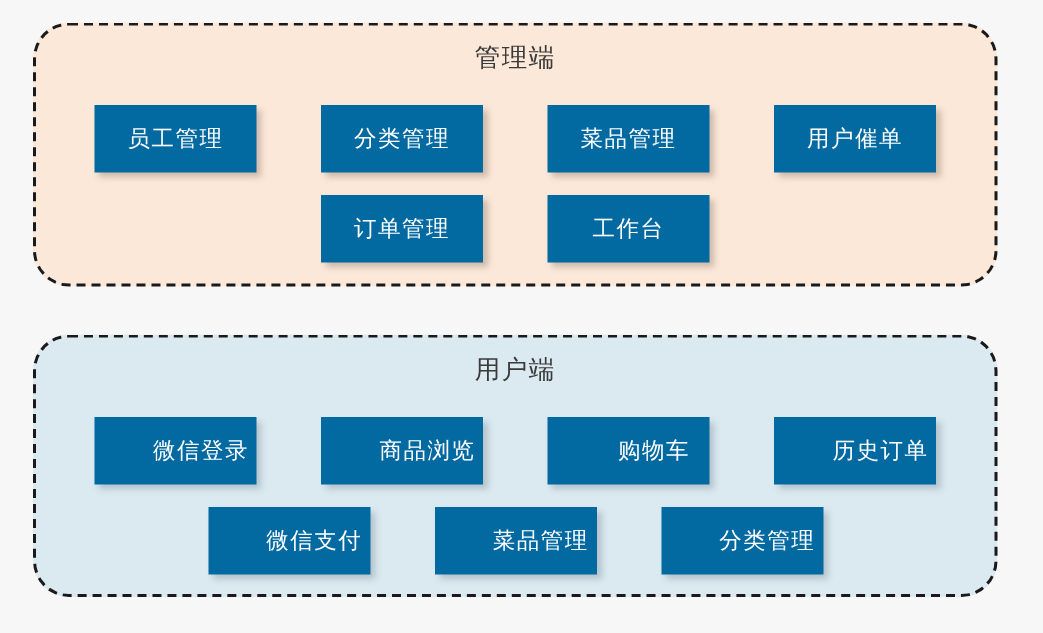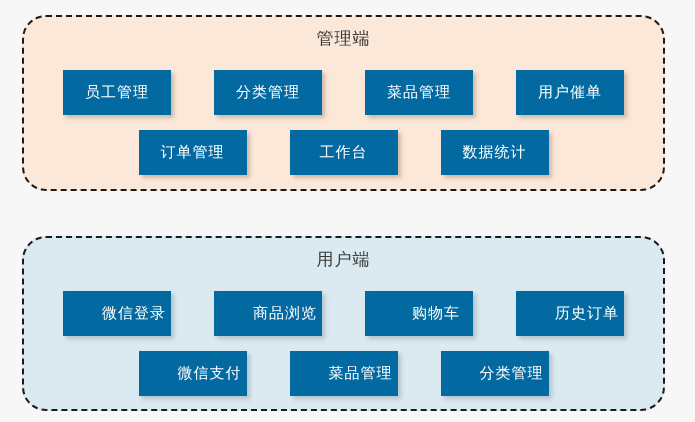--- a/index.html
+++ b/index.html
@@ -26,21 +26,21 @@
     border: 2.5px dashed #1a1a1a;
     border-radius: 24px;
     box-sizing: border-box;
   }
   .group-admin {
     top: 15px;
     height: 176px;
     background: #fce8d8;
   }
   .group-user {
-    top: 236px;
+    top: 223px;
     height: 175px;
     background: #dbe9f0;
   }
   .group-title {
     position: absolute;
     top: 13px;
     left: 0;
     right: 0;
     text-align: center;
     font-size: 17px;
@@ -90,21 +90,20 @@
     <div class="row row-1">
       <div class="cell">员工管理</div>
       <div class="cell">分类管理</div>
       <div class="cell">菜品管理</div>
       <div class="cell">用户催单</div>
     </div>
 
     <div class="row row-2">
       <div class="cell">订单管理</div>
       <div class="cell">工作台</div>
-      <div class="cell">数据统计</div>
     </div>
   </div>
 
   <div class="group group-user">
     <div class="group-title">用户端</div>
 
     <div class="row row-1">
       <div class="cell">微信登录</div>
       <div class="cell">商品浏览</div>
       <div class="cell">购物车</div>

